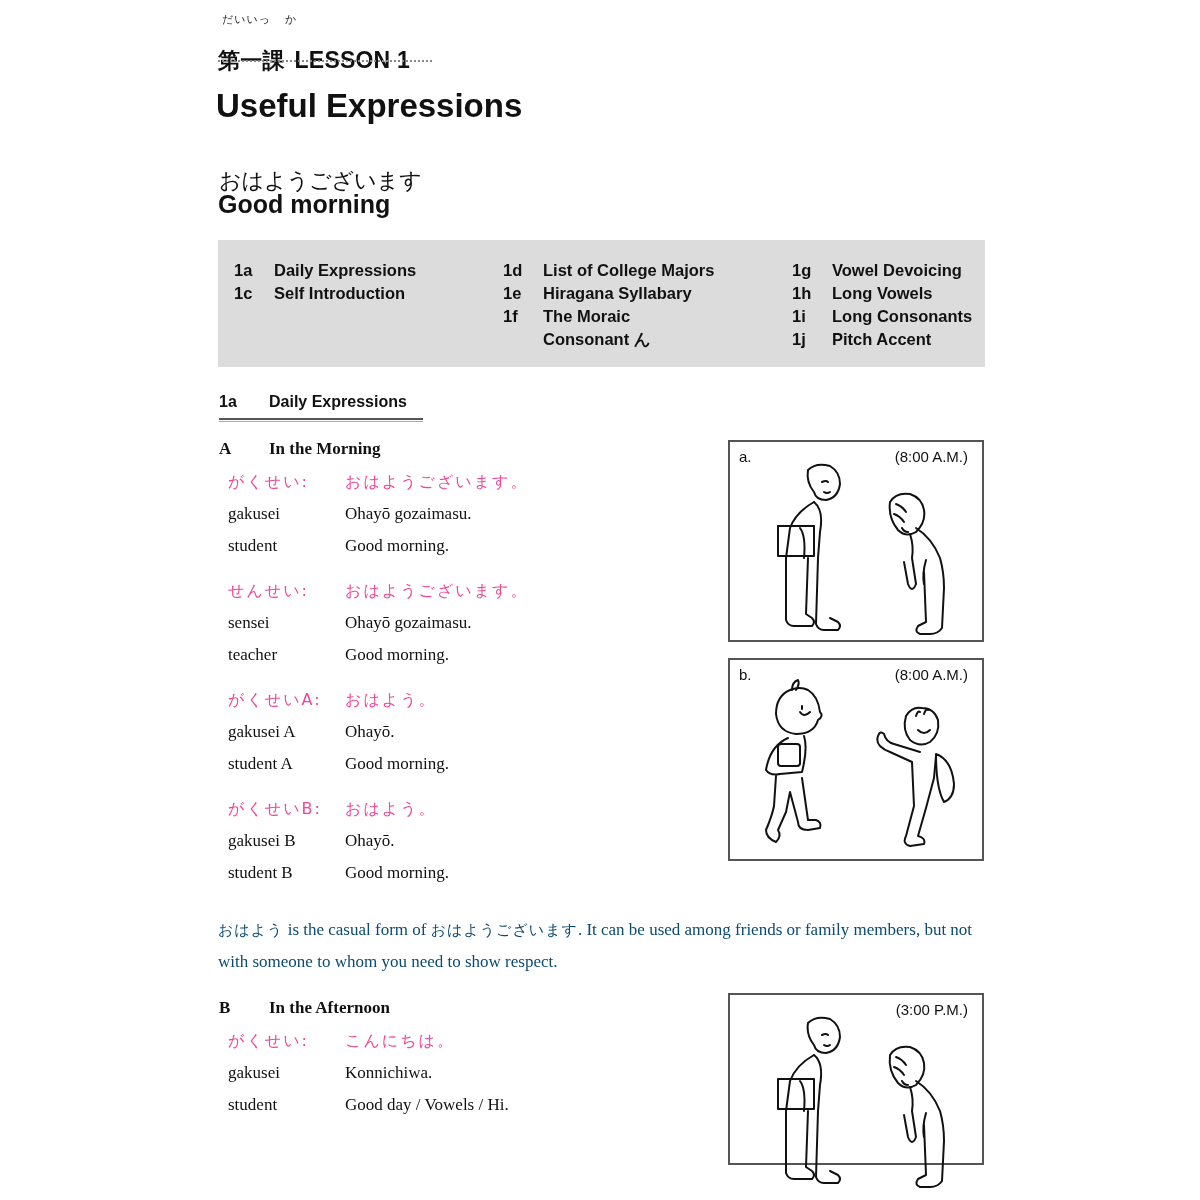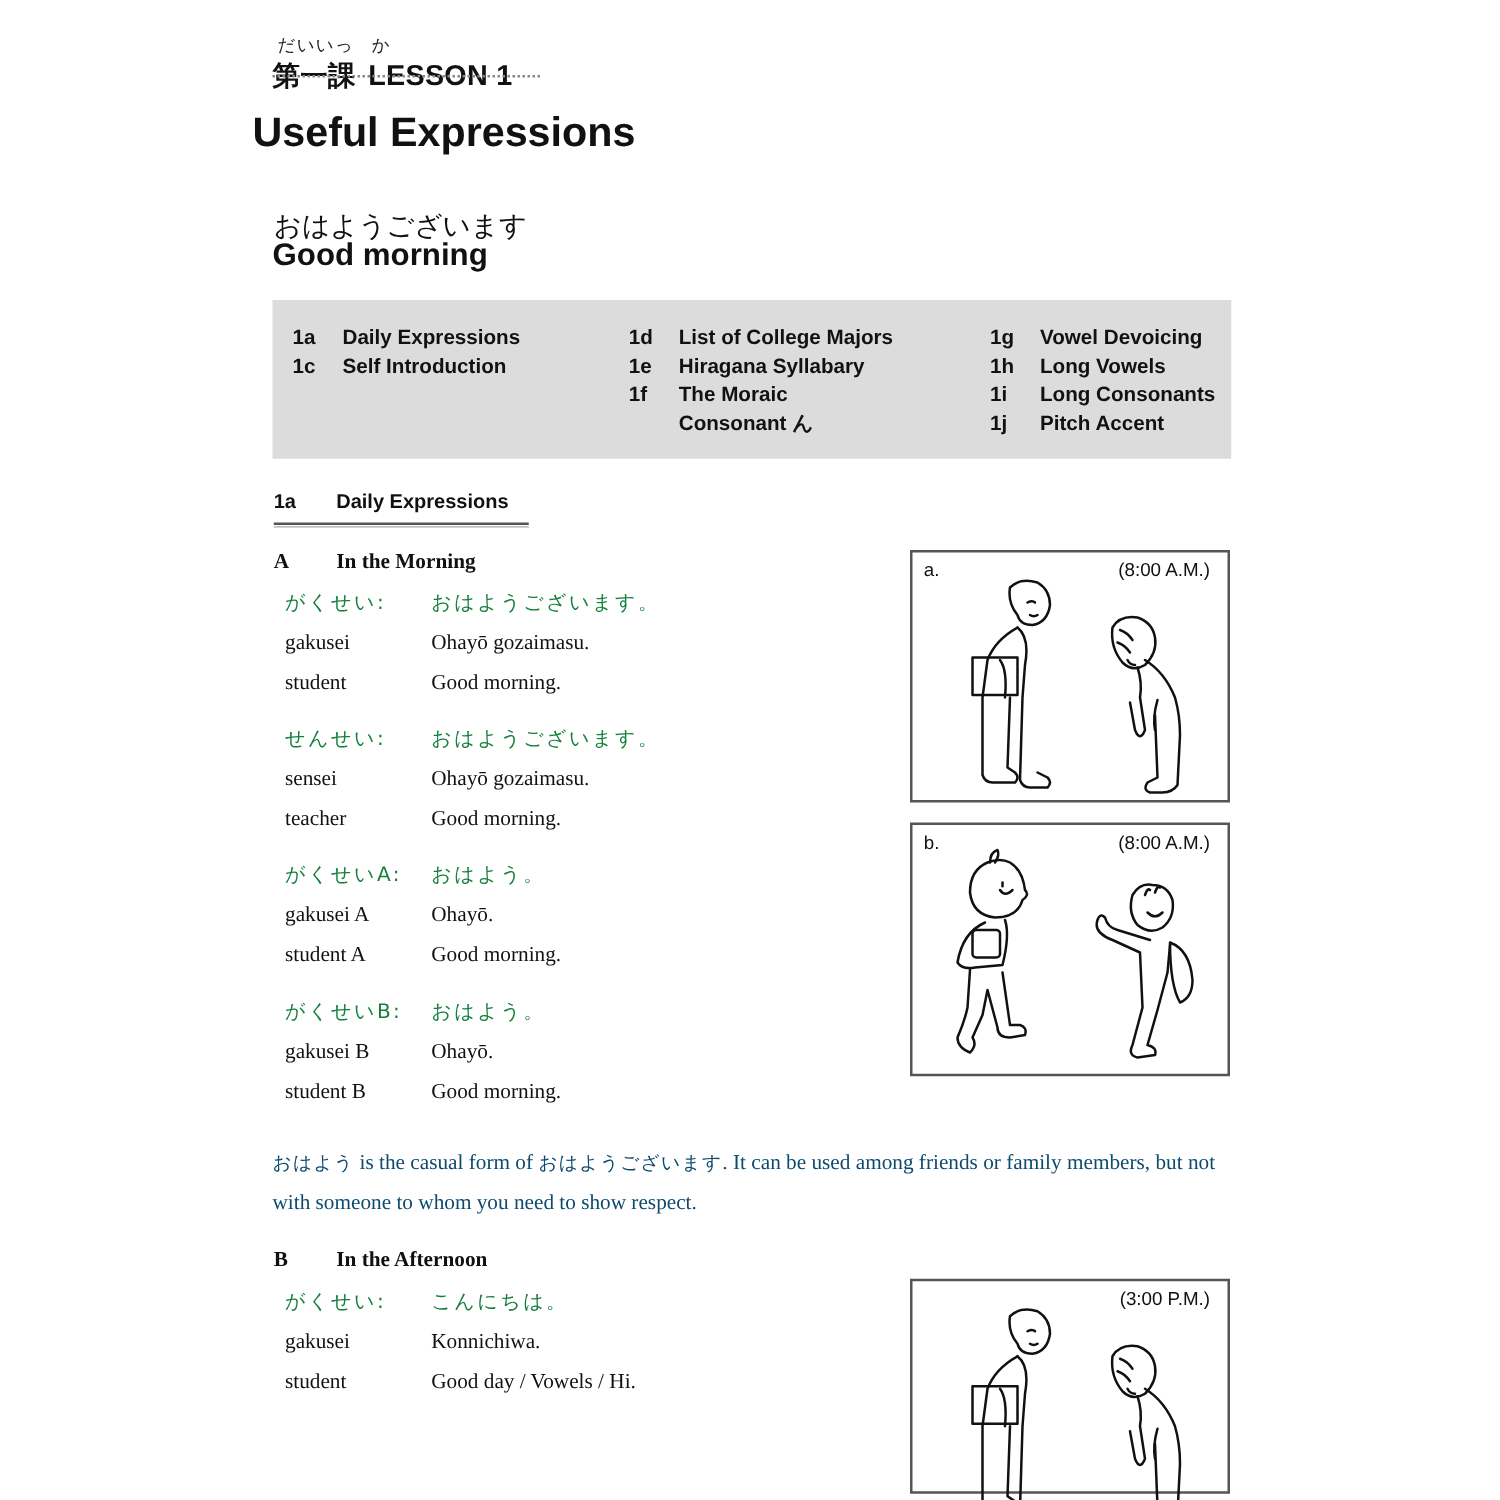--- a/index.html
+++ b/index.html
@@ -1,27 +1,27 @@
 <!DOCTYPE html>
 <html><head>
 <meta charset="utf-8">
 <style>
   html, body { margin: 0; padding: 0; background: #ffffff; }
   body { width: 1200px; height: 1200px; position: relative; overflow: hidden; color: #111; }
   .sans { font-family: "Liberation Sans", "DejaVu Sans", sans-serif; }
   .serif { font-family: "Liberation Serif", "DejaVu Serif", serif; }
 
   #lesson-header { position: absolute; left: 218px; top: 8px; width: 214px; }
-  #furigana { position: absolute; left: 4px; top: 20px; font-size: 14px; letter-spacing: 1px; color: #222; font-family: "DejaVu Sans", sans-serif; }
+  #furigana { position: absolute; left: 4px; top: 4px; font-size: 11px; letter-spacing: 1px; color: #222; font-family: "DejaVu Sans", sans-serif; }
   #furigana .f2 { margin-left: 14px; }
   #lesson-label { position: absolute; left: 0; top: 18px; font-size: 23px; font-weight: bold; white-space: nowrap; letter-spacing: 0.2px; margin-top: 20px; }
   #lesson-label .kanji { font-family: "DejaVu Sans", sans-serif; font-weight: bold; font-size: 22px; margin-right: 10px; }
   #lesson-underline { position: absolute; left: 0; top: 52px; width: 214px; border-top: 2px dotted #888; }
 
-  #page-title { position: absolute; left: 202px; top: 87px; font-size: 33px; font-weight: bold; white-space: nowrap; }
+  #page-title { position: absolute; left: 216px; top: 87px; font-size: 33px; font-weight: bold; white-space: nowrap; }
 
   #jp-sub { position: absolute; left: 219px; top: 166px; font-size: 22px; font-family: "DejaVu Sans", sans-serif; white-space: nowrap; }
   #en-sub { position: absolute; left: 218px; top: 190px; font-size: 25px; font-weight: bold; white-space: nowrap; }
 
   #toc-box { position: absolute; left: 218px; top: 240px; width: 767px; height: 127px; background: #dcdcdc; }
   .toc-col { position: absolute; top: 19px; }
   .toc-item { display: flex; font-size: 16.5px; font-weight: bold; line-height: 23px; color: #111; }
   .toc-num { width: 40px; flex: none; }
   .toc-label { white-space: pre-line; }
   #toc-col-0 { left: 16px; }
@@ -32,21 +32,21 @@
   #section-head .num { display: inline-block; width: 50px; }
   #section-underline { position: absolute; left: 219px; top: 418px; width: 204px; border-top: 2px solid #555; border-bottom: 1px solid #aaa; height: 1px; }
 
   .sub-head { position: absolute; left: 219px; font-size: 17px; font-weight: bold; white-space: nowrap; }
   .sub-head .letter { display: inline-block; width: 50px; }
 
   .dialog { position: absolute; left: 228px; }
   .exchange { margin-bottom: 13px; }
   .line { display: flex; height: 32px; line-height: 32px; font-size: 17px; white-space: nowrap; }
   .line .spk { width: 117px; flex: none; }
-  .line.jp { font-family: "DejaVu Sans", sans-serif; font-size: 16px; letter-spacing: 2px; color: #15803d; }
+  .line.jp { font-family: "DejaVu Sans", sans-serif; font-size: 16px; letter-spacing: 2px; color: #ec4899; }
   .line.rom { font-family: "Liberation Serif", serif; }
   .line.eng { font-family: "Liberation Serif", serif; }
 
   #note { position: absolute; left: 218px; top: 914px; width: 770px; font-family: "Liberation Serif", serif; font-size: 17px; line-height: 32px; color: #0c4a6e; }
   #note .jp { font-family: "DejaVu Sans", sans-serif; font-size: 15px; letter-spacing: 1px; }
 
   .panel { position: absolute; left: 728px; width: 256px; border: 2px solid #555; background: #fff; box-sizing: border-box; }
   .panel .p-letter { position: absolute; left: 9px; top: 6px; font-size: 15px; }
   .panel .p-time { position: absolute; right: 14px; top: 6px; font-size: 15px; }
   .panel svg { position: absolute; left: 0; top: 0; }
@@ -250,21 +250,21 @@
       <path d="M194 54 q2 -6 4 -4"></path>
       <path d="M188 70 q6 6 12 0"></path>
       <path d="M190 92 l-26 -8 q-8 -2 -10 -10 q-4 -4 -6 2 q-2 6 2 10 q4 4 10 6 l22 10 l2 44 l-8 30 q-4 8 4 10 l14 -2 q2 -6 -6 -8 l8 -28 l8 -30 l2 -22"></path>
       <path d="M206 94 q16 6 18 30 q0 14 -10 18 q-8 -14 -8 -48z"></path>
     </g>
   </svg>
   <span class="p-letter">b.</span>
   <span class="p-time">(8:00 A.M.)</span>
 </div>
 
-<div class="panel sans" style="top:1023px;height:172px">
+<div class="panel sans" style="top:993px;height:172px">
   <svg width="256" height="204" viewBox="0 0 256 204">
     <g fill="none" stroke="#111" stroke-width="2" stroke-linecap="round" stroke-linejoin="round">
       <path d="M78 28 q8 -8 22 -4 q10 6 10 18 q-2 14 -14 16 q-10 0 -12 -8 q-8 -10 -6 -22z"></path>
       <path d="M92 40 q4 -2 6 0"></path>
       <path d="M94 50 q3 2 6 0"></path>
       <path d="M84 60 q-18 10 -24 26 l-4 30 l0 62 q2 6 8 6 l18 0 q4 -4 0 -8 l-6 -4 l2 -56"></path>
       <path d="M84 60 q10 8 6 30 l-2 26 l-2 66 q2 6 8 6 l14 0 q4 -4 0 -8 l-8 -4"></path>
       <rect x="48" y="84" width="36" height="30"></rect>
       <path d="M70 86 q6 8 4 30"></path>
       <path d="M160 60 q6 -10 20 -8 q12 4 14 16 q2 12 -8 22 q-10 6 -18 -2 q-10 -12 -8 -28z"></path>

